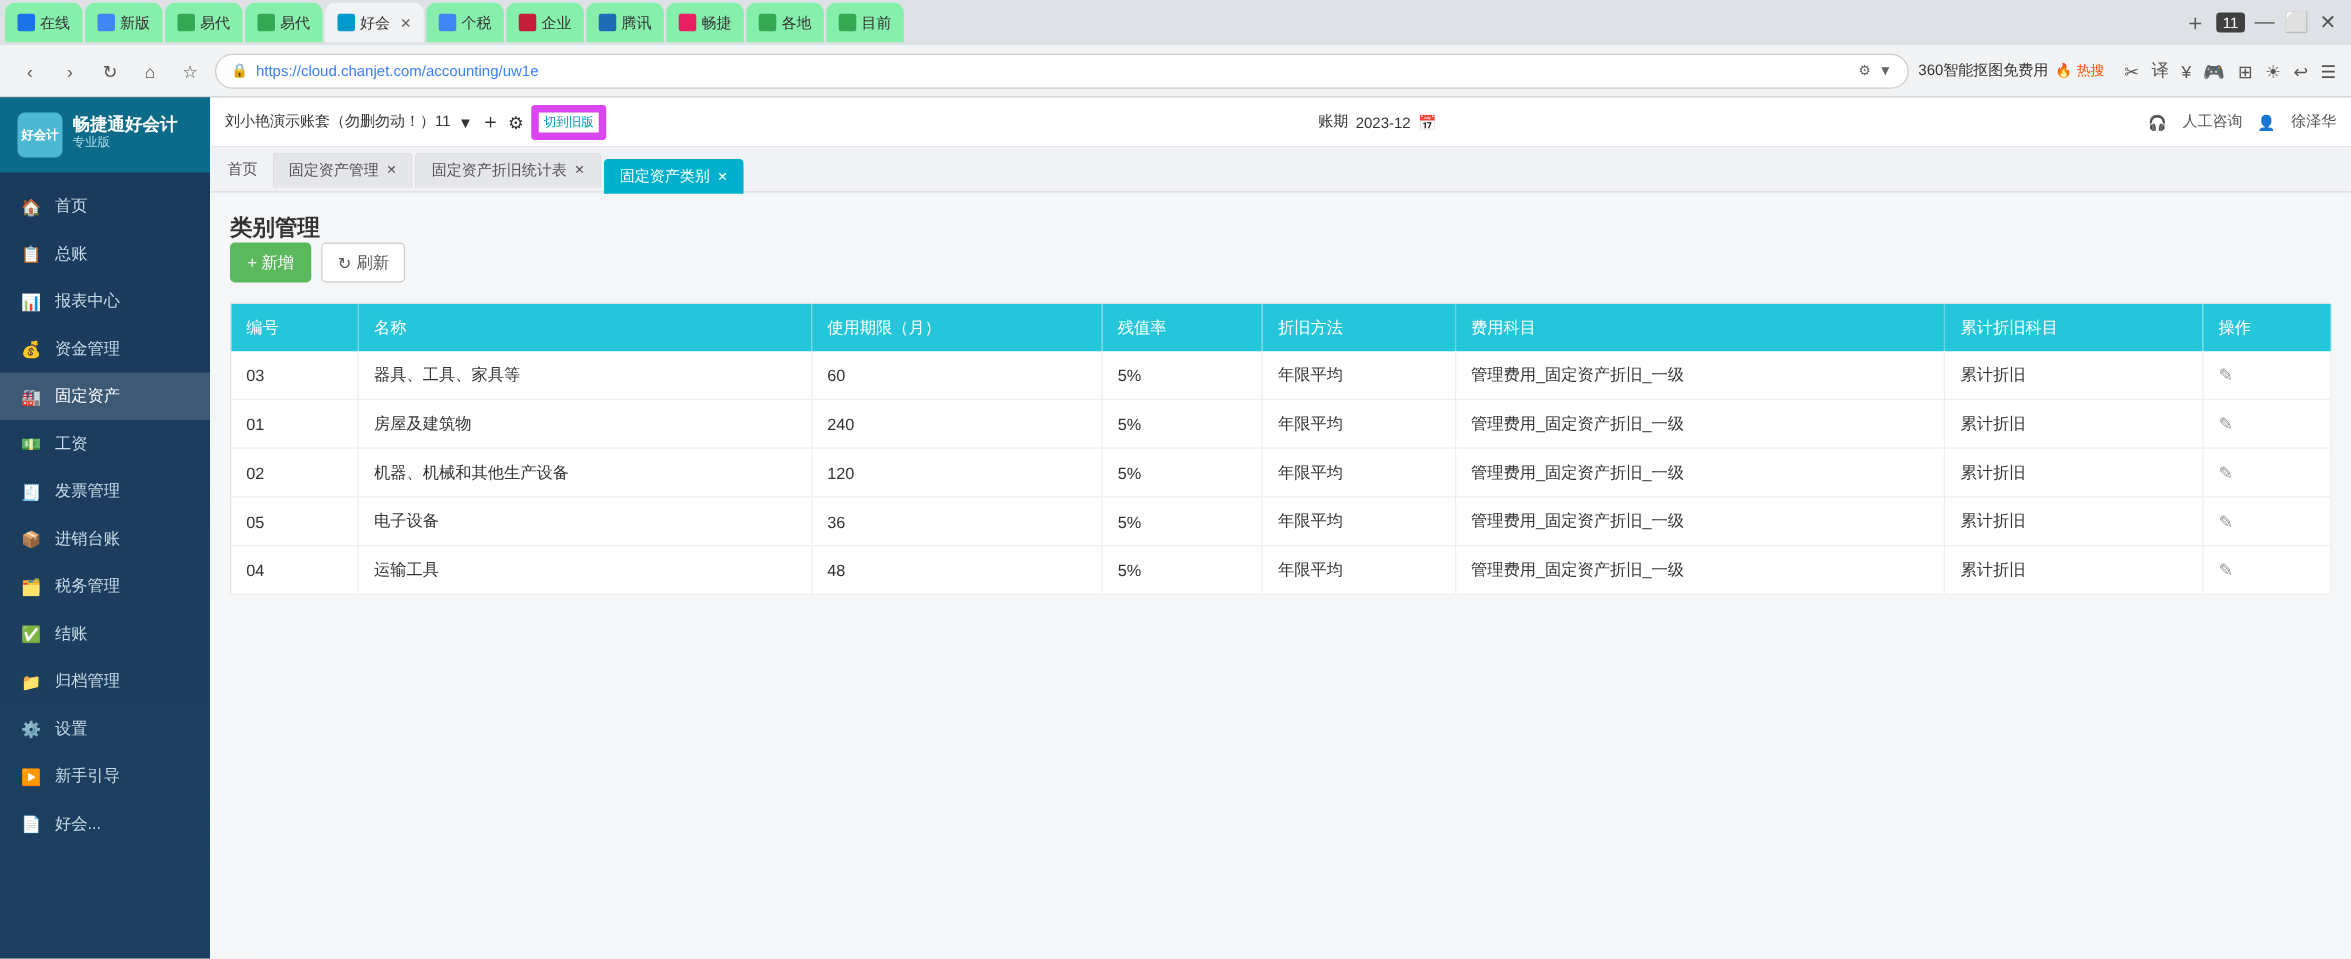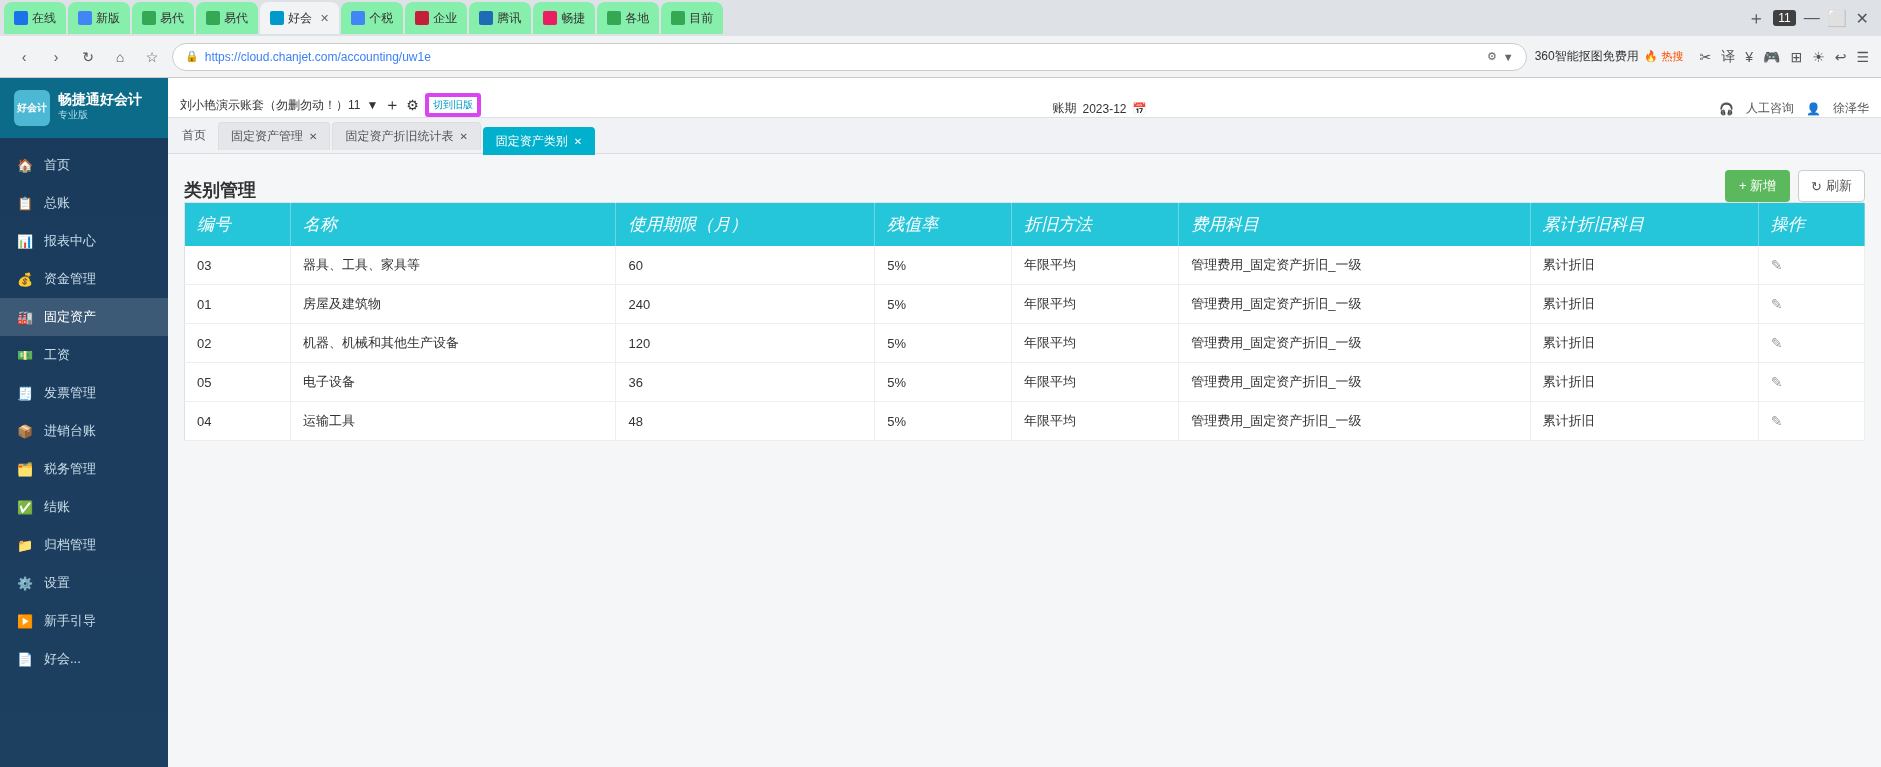--- a/index.html
+++ b/index.html
@@ -35,50 +35,50 @@
     .logo-icon { width: 36px; height: 36px; background: #4db8d4; border-radius: 6px; display: flex; align-items: center; justify-content: center; font-size: 10px; color: #fff; font-weight: bold; }
     .logo-text { font-size: 12px; color: #fff; line-height: 1.3; }
     .logo-text .main { font-size: 14px; font-weight: bold; }
     .logo-text .sub { font-size: 10px; color: #acd9e8; }
     .sidebar-nav { flex: 1; padding: 8px 0; overflow-y: auto; }
     .nav-item { display: flex; align-items: center; gap: 10px; padding: 10px 16px; cursor: pointer; color: #c8dce8; font-size: 13px; transition: background 0.2s; }
     .nav-item.active { background: rgba(255,255,255,0.15); color: #fff; }
     .nav-icon { width: 18px; height: 18px; display: flex; align-items: center; justify-content: center; flex-shrink: 0; }
 
     
-    .app-header { height: 40px; background: #fff; border-bottom: 1px solid #e0e0e0; display: flex; align-items: flex-end; padding: 0 12px; }
+    .app-header { height: 40px; background: #fff; border-bottom: 1px solid #e0e0e0; display: flex; align-items: center; padding: 16px 12px; }
     .user-info { display: flex; align-items: center; gap: 6px; font-size: 12px; color: #333; }
-    .version-tag { border: 4px solid #d946ef; border-radius: 3px; padding: 1px 4px; font-size: 10px; color: #0099cc; cursor: pointer; }
+    .version-tag { border: 6px solid #d946ef; border-radius: 3px; padding: 1px 4px; font-size: 10px; color: #0099cc; cursor: pointer; }
     .period-info { display: flex; align-items: center; gap: 6px; font-size: 12px; color: #333; margin-left: auto; }
     .header-actions { display: flex; align-items: center; gap: 12px; font-size: 12px; color: #555; margin-left: 12px; }
 
     
     .main-content { flex: 1; display: flex; flex-direction: column; background: #f5f6f7; overflow: hidden; }
 
     
     .page-tabs { display: flex; align-items: center; height: 36px; background: #f0f2f5; border-bottom: 1px solid #ddd; padding: 0 4px; }
     .page-tab { display: flex; align-items: center; gap: 4px; padding: 0 12px; height: 28px; font-size: 12px; color: #555; cursor: pointer; border-radius: 4px 4px 0 0; background: #e4e6ea; margin-right: 2px; border: 1px solid #ddd; border-bottom: none; }
     .page-tab.active { background: #00b0cc; color: #fff; border-color: #00b0cc; margin-top: 11px; }
     .page-tab .tab-x { font-size: 10px; cursor: pointer; margin-left: 2px; }
     .page-tab-home { background: transparent; border: none; color: #555; padding: 0 10px; }
 
     
     .content-area { flex: 1; padding: 16px; overflow-y: auto; }
 
     
-    .page-header { display: flex; align-items: flex-end; justify-content: space-between; margin-bottom: 0; }
+    .page-header { display: flex; align-items: flex-start; justify-content: space-between; margin-bottom: 16px; flex-direction: column; }
     .page-title { font-size: 18px; font-weight: bold; color: #333; }
     .header-btns { display: flex; gap: 8px; }
     .btn-primary { background: #5cb85c; color: #fff; border: none; padding: 6px 14px; border-radius: 4px; font-size: 13px; cursor: pointer; display: flex; align-items: center; gap: 4px; }
     .btn-default { background: #fff; color: #555; border: 1px solid #ccc; padding: 6px 12px; border-radius: 4px; font-size: 13px; cursor: pointer; display: flex; align-items: center; gap: 4px; }
 
     
     .data-table { width: 100%; border-collapse: collapse; background: #fff; border: 1px solid #e0e0e0; }
     .data-table thead tr { background: #26c6da; color: #fff; }
-    .data-table thead th { padding: 10px 12px; font-size: 17px; font-weight: normal; text-align: left; border-right: 1px solid rgba(255,255,255,0.3); font-style: italic; }
+    .data-table thead th { padding: 10px 12px; font-size: 13px; font-weight: normal; text-align: left; border-right: 1px solid rgba(255,255,255,0.3); }
     .data-table tbody tr { border-bottom: 1px solid #eee; }
     .data-table tbody td { padding: 10px 12px; font-size: 13px; color: #333; border-right: 1px solid #eee; }
     .td-code { color: #0099cc; cursor: pointer; }
     .td-number { text-align: left; }
     .edit-icon { color: #999; cursor: pointer; font-size: 14px; }
   </style>
 </head>
 <body>
 
 <div class="browser-chrome">

